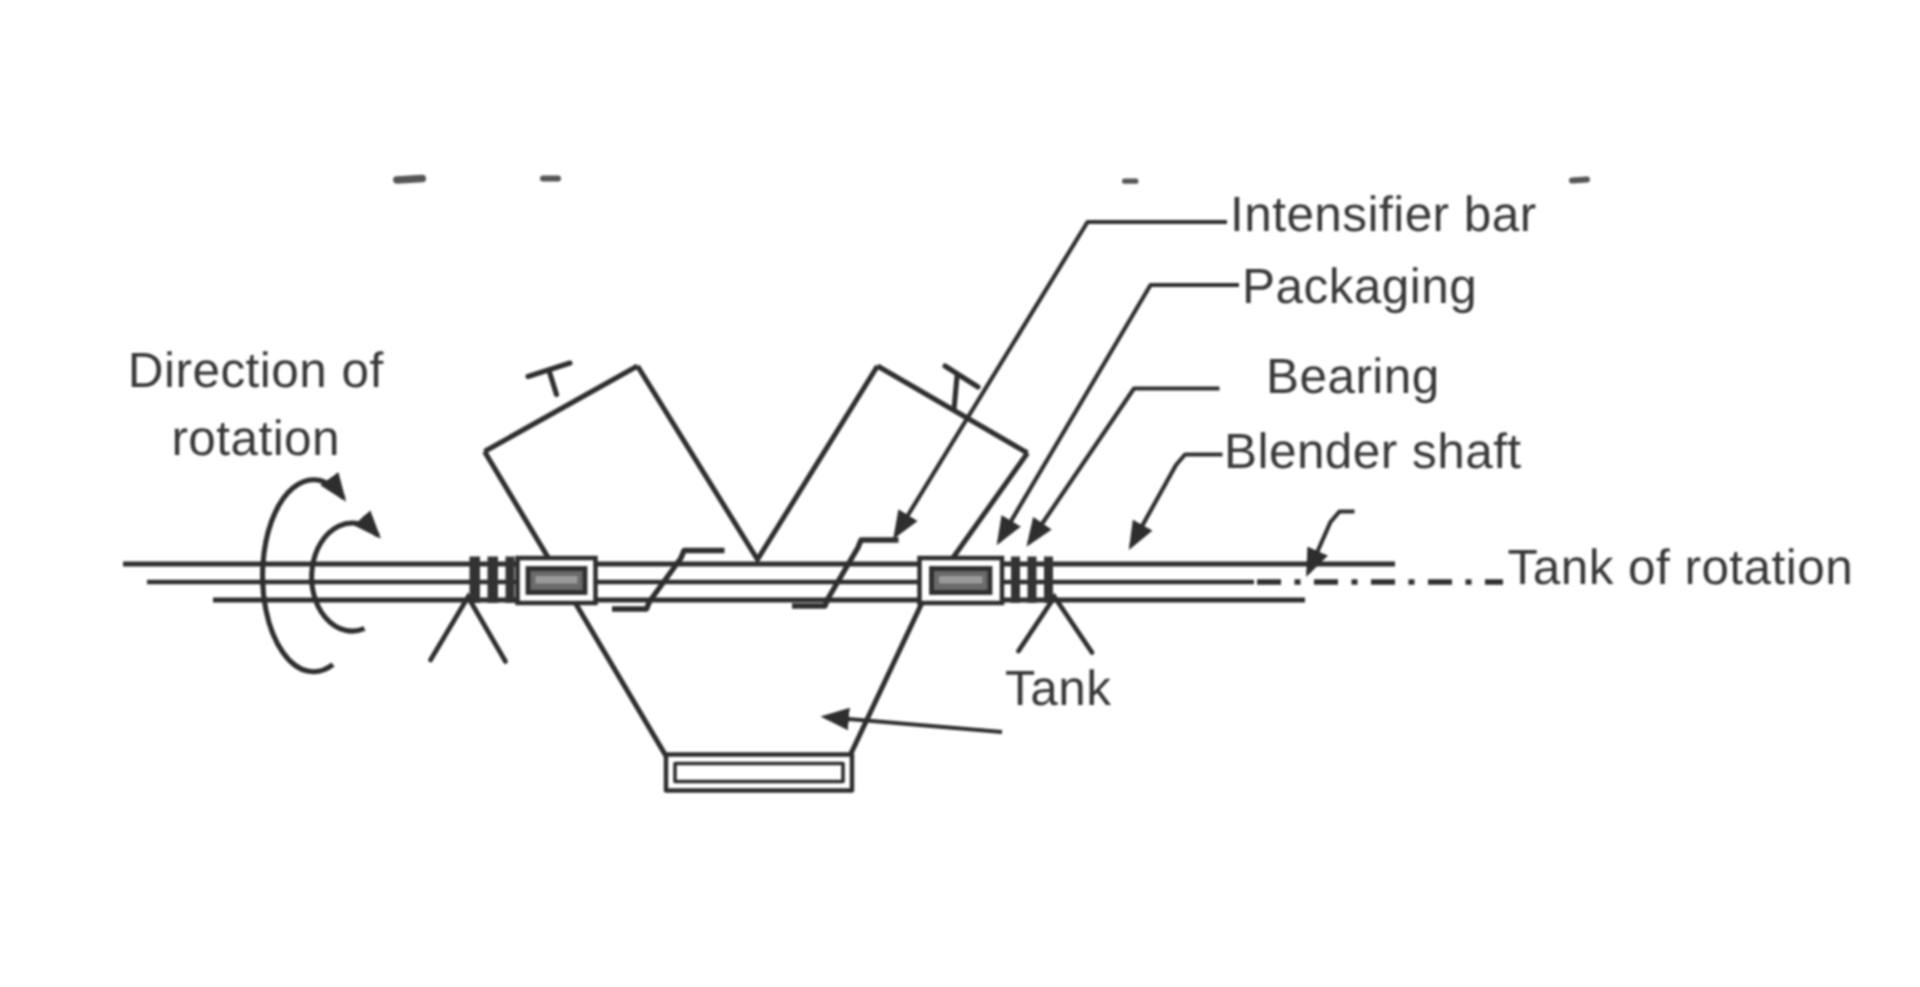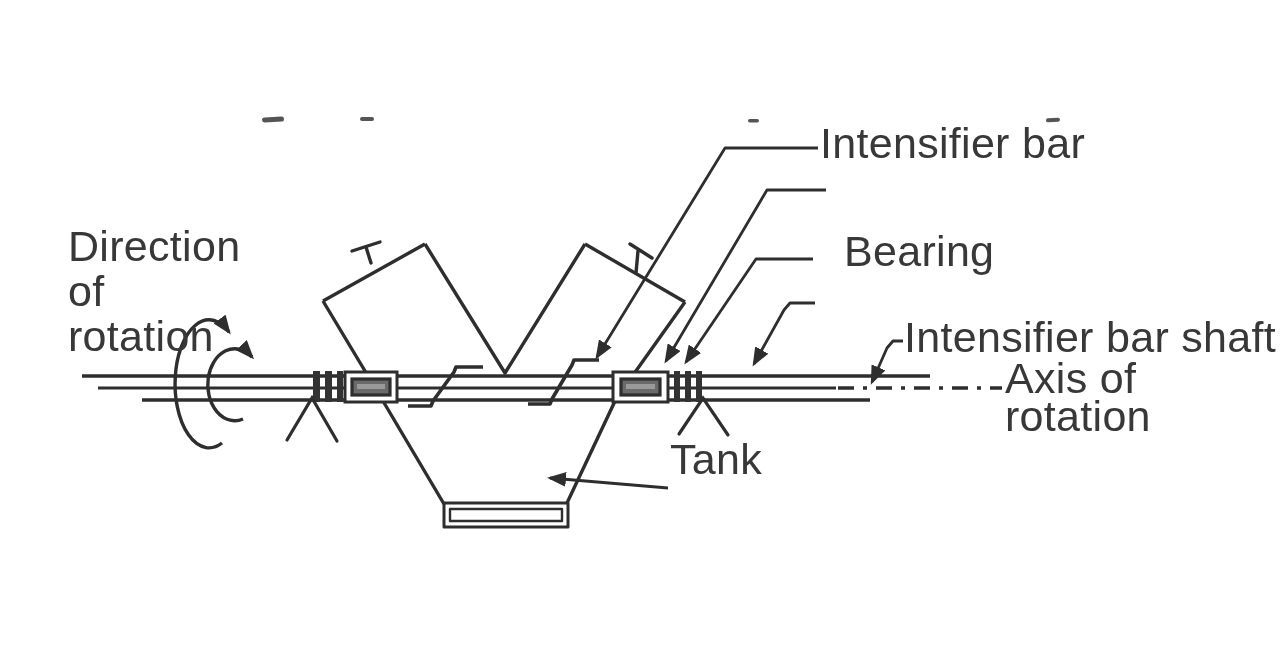--- a/index.html
+++ b/index.html
@@ -8,26 +8,26 @@
     width:1280px;height:658px;
     background:#ffffff;
     overflow:hidden;
     font-family:"Liberation Sans", sans-serif;
     filter:blur(0.55px);
   }
   .art{position:absolute;left:0;top:0;}
   .label{
     position:absolute;
     color:#383838;
-    font-size:43px;
+    font-size:33px;
     line-height:38px;
     letter-spacing:0.3px;
     white-space:pre-line;
   }
-  .label.center{line-height:45px;}
+  .label.center{text-align:center;line-height:45px;}
 </style>
 </head>
 <body>
 
 <div class="stage">
 
   <svg class="art" width="1280" height="658" viewBox="0 0 1280 658">
     <defs>
       <marker id="arrow" markerUnits="userSpaceOnUse" markerWidth="20" markerHeight="15" viewBox="0 0 20 15" refX="16" refY="7.5" orient="auto">
         <path d="M0,0 L19,7.5 L0,15 Z" fill="#2e2e2e"></path>
@@ -112,23 +112,24 @@
       <path d="M903,341 L893,341 L887,348 L872,382" marker-end="url(#arrow)"></path>
       <path d="M668,488 L550,478" marker-end="url(#arrow)"></path>
     </g>
   </svg>
 
   <div class="label center" style="left:68px;top:224px;width:205px;">Direction of
 rotation</div>
 
   <div class="label" style="left:820px;top:124px;">Intensifier bar</div>
 
+  <div class="label" style="left:828px;top:172px;">Packaging</div>
 
   <div class="label" style="left:844px;top:232px;">Bearing</div>
 
+  <div class="label" style="left:816px;top:282px;">Blender shaft</div>
 
-  <div class="label" style="left:904px;top:318px;">Intensifier bar shaft</div>
 
-  <div class="label" style="left:1005px;top:359px;">Axis of rotation</div>
+  <div class="label" style="left:1005px;top:359px;">Tank of rotation</div>
 
   <div class="label" style="left:670px;top:440px;">Tank</div>
 
 </div>
 
 </body></html>

